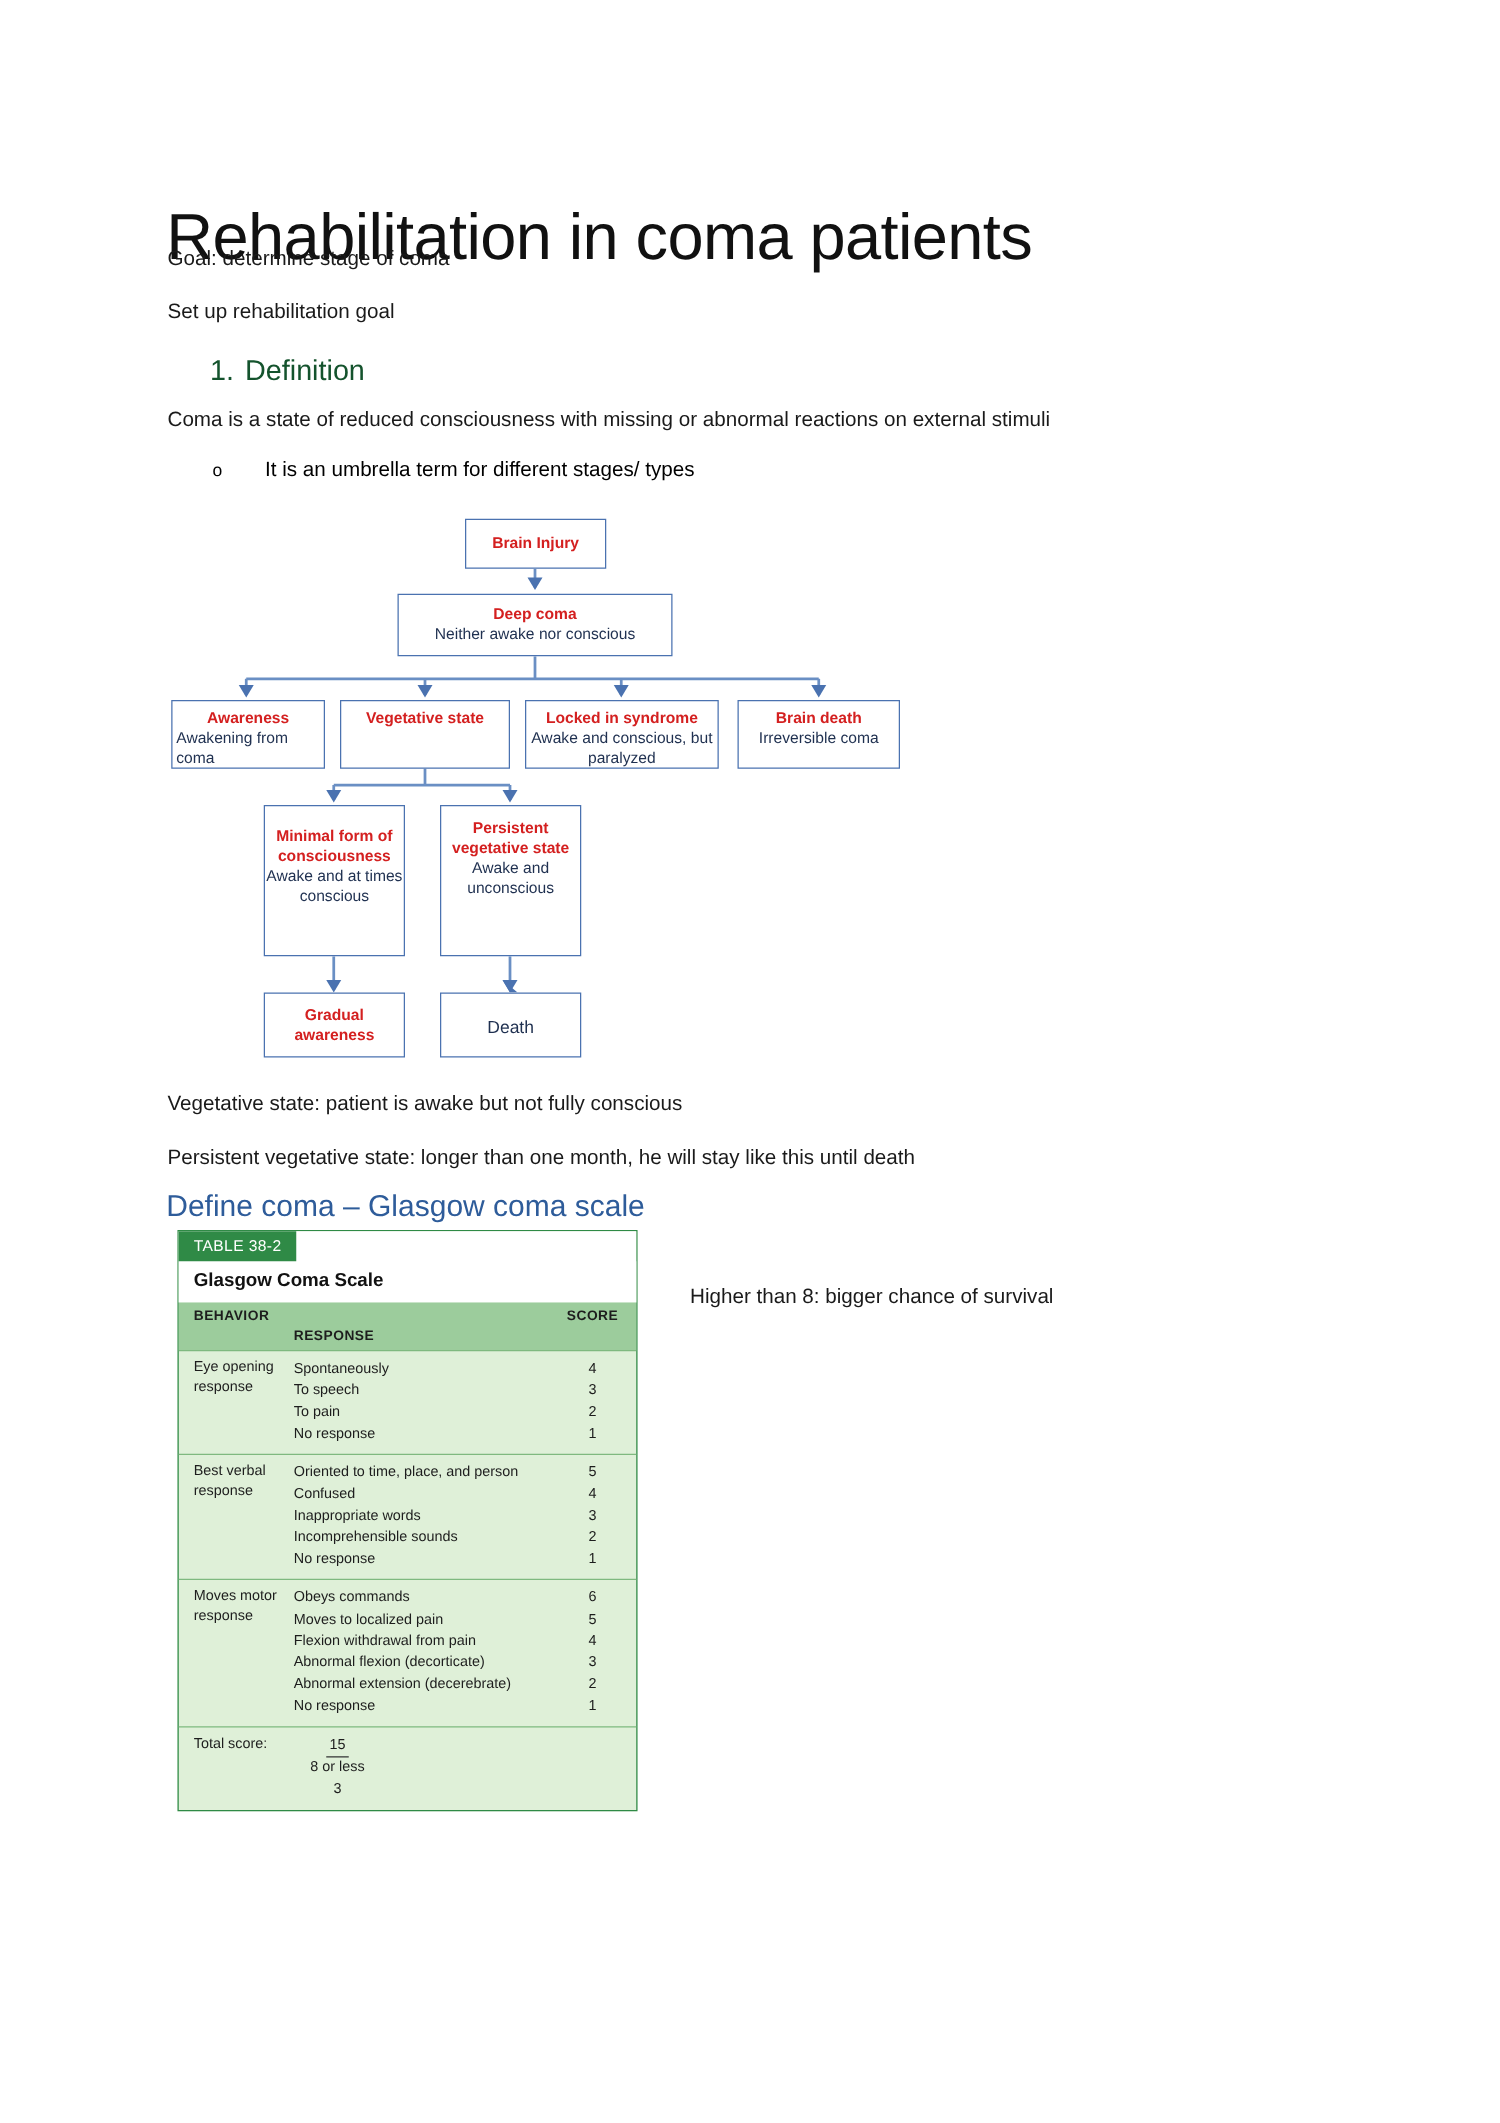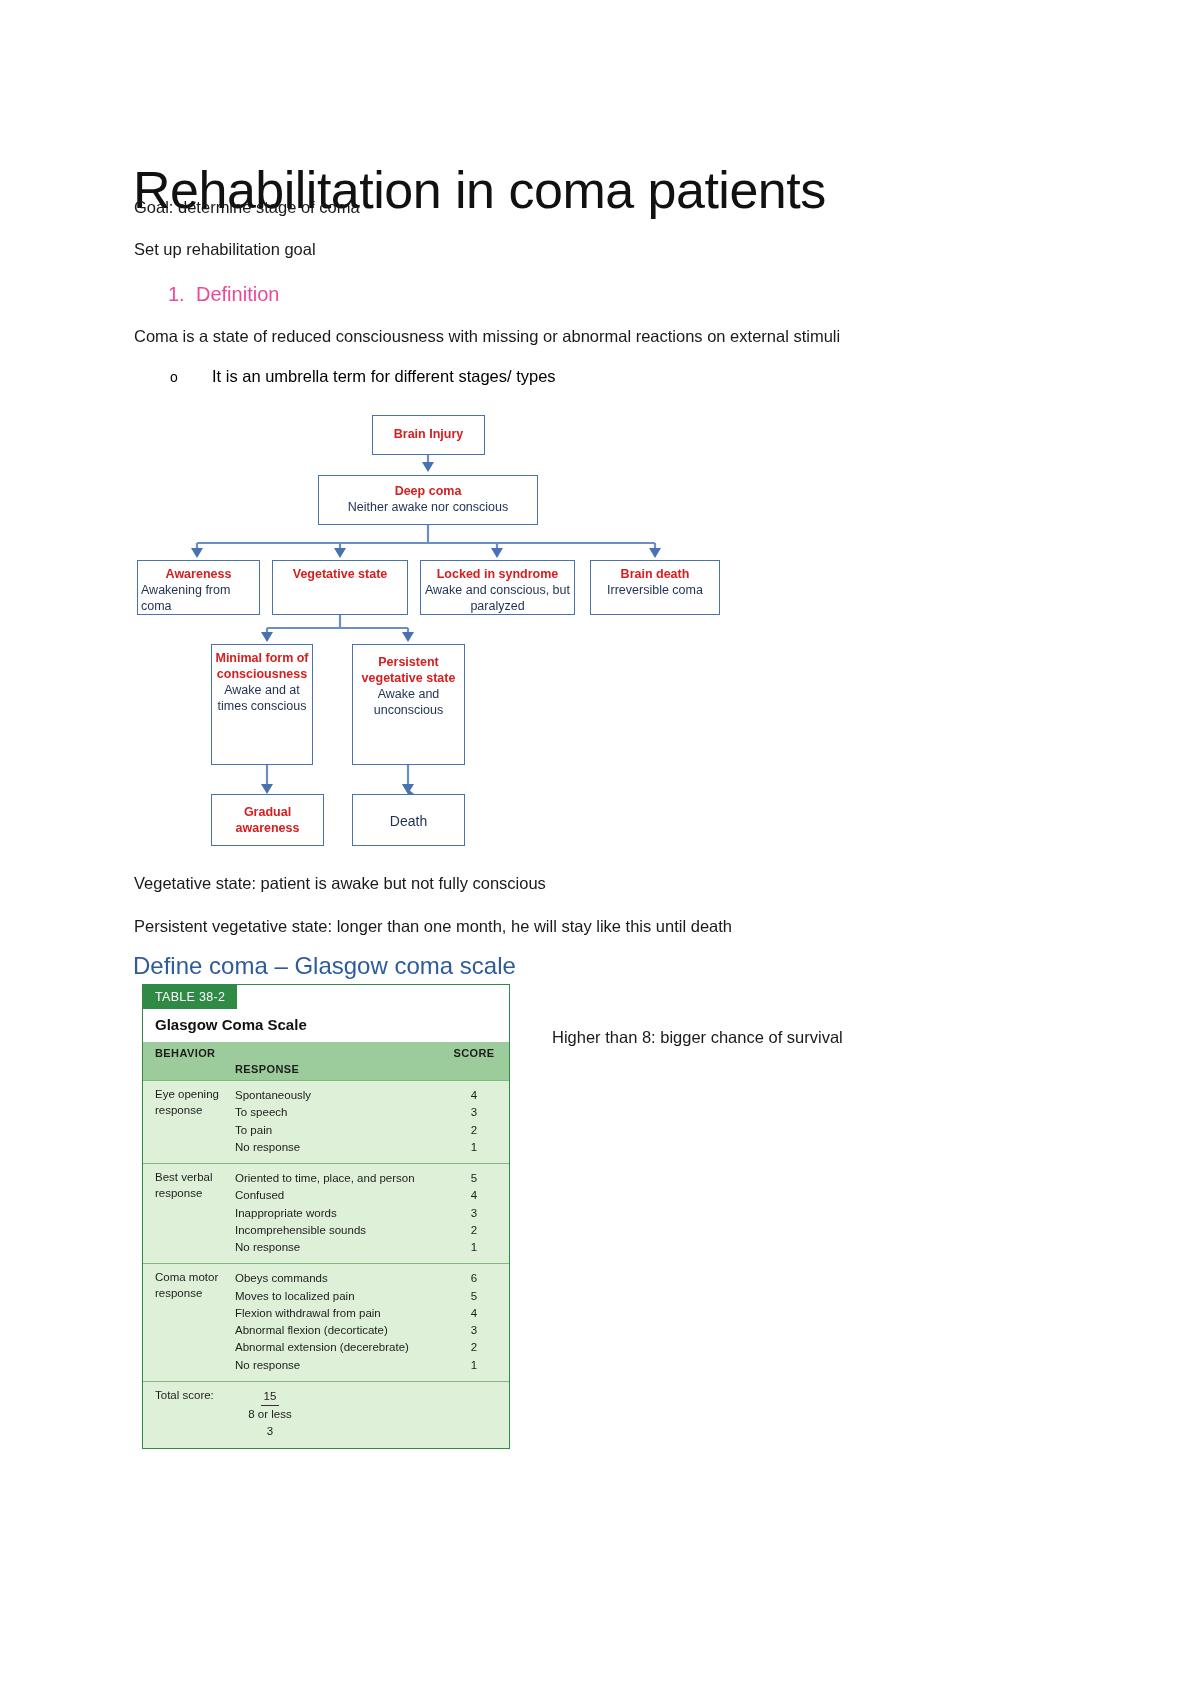--- a/index.html
+++ b/index.html
@@ -3,21 +3,21 @@
 <meta charset="utf-8">
 <style>
   html,body{margin:0;padding:0;background:#ffffff;}
   body{width:1200px;height:1698px;font-family:"Liberation Sans",sans-serif;color:#000;position:relative;overflow:hidden;}
   .page{position:absolute;left:0;top:0;width:1200px;height:1698px;}
 
   .doc-title{position:absolute;left:133px;top:128px;width:900px;font-size:52px;font-weight:400;letter-spacing:-0.5px;color:#111;line-height:1.05;}
   .para{position:absolute;font-size:16.5px;color:#1a1a1a;line-height:1.35;}
   .p-goal{left:134px;top:196px;}
   .p-setup{left:134px;top:238px;}
-  .h2{position:absolute;color:#ec4899;font-size:20px;font-weight:400;}
+  .h2{position:absolute;color:#14532d;font-size:23px;font-weight:400;}
   .h2-def{left:168px;top:283px;}
   .h2-num{display:inline-block;min-width:28px;}
   .p-coma{left:134px;top:325px;width:860px;font-size:16.5px;}
   .bullet{position:absolute;left:170px;top:367px;font-size:16.5px;}
   .bullet .mark{display:inline-block;width:42px;font-size:14px;}
 
   
   .flow{position:absolute;left:0;top:0;width:1200px;height:1698px;pointer-events:none;}
   .fbox{position:absolute;border:1.6px solid #4a72b0;background:#ffffff;box-sizing:border-box;text-align:center;
         font-size:12.5px;line-height:1.28;color:#1f2a44;padding-top:5px;}
@@ -117,21 +117,21 @@
   <div class="fbox" style="left:420px;top:560px;width:155px;height:55px;">
     <span class="ttl">Locked in syndrome</span>
     <span class="sub">Awake and conscious, but paralyzed</span>
   </div>
 
   <div class="fbox" style="left:590px;top:560px;width:130px;height:55px;">
     <span class="ttl">Brain death</span>
     <span class="sub">Irreversible coma</span>
   </div>
 
-  <div class="fbox" style="left:211px;top:644px;width:102px;height:121px;padding-top:5px;">
+  <div class="fbox" style="left:211px;top:644px;width:113px;height:121px;padding-top:16px;">
     <span class="ttl">Minimal form of consciousness</span>
     <span class="sub">Awake and at times conscious</span>
   </div>
 
   <div class="fbox" style="left:352px;top:644px;width:113px;height:121px;padding-top:9px;">
     <span class="ttl">Persistent vegetative state</span>
     <span class="sub">Awake and unconscious</span>
   </div>
 
   <div class="fbox" style="left:211px;top:794px;width:113px;height:52px;padding-top:9px;">
@@ -184,21 +184,21 @@
           </div>
           <div class="c3">
             <div>5</div>
             <div>4</div>
             <div>3</div>
             <div>2</div>
             <div>1</div>
           </div>
         </div>
         <div class="grp">
-          <div class="c1">Coma motor response</div>
+          <div class="c1">Moves motor response</div>
           <div class="c2">
             <div>Obeys commands</div>
             <div>Moves to localized pain</div>
             <div>Flexion withdrawal from pain</div>
             <div>Abnormal flexion (decorticate)</div>
             <div>Abnormal extension (decerebrate)</div>
             <div>No response</div>
           </div>
           <div class="c3">
             <div>6</div>

